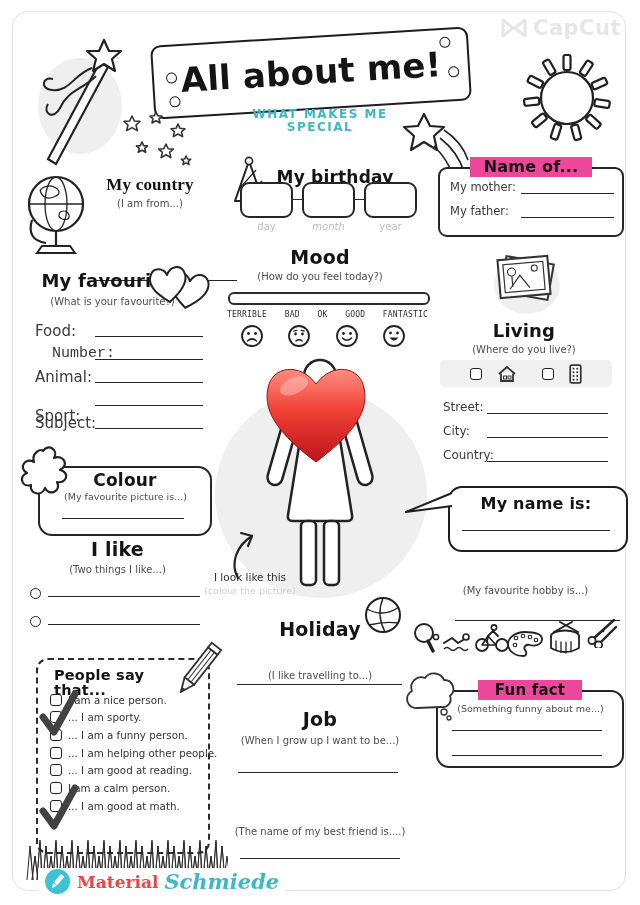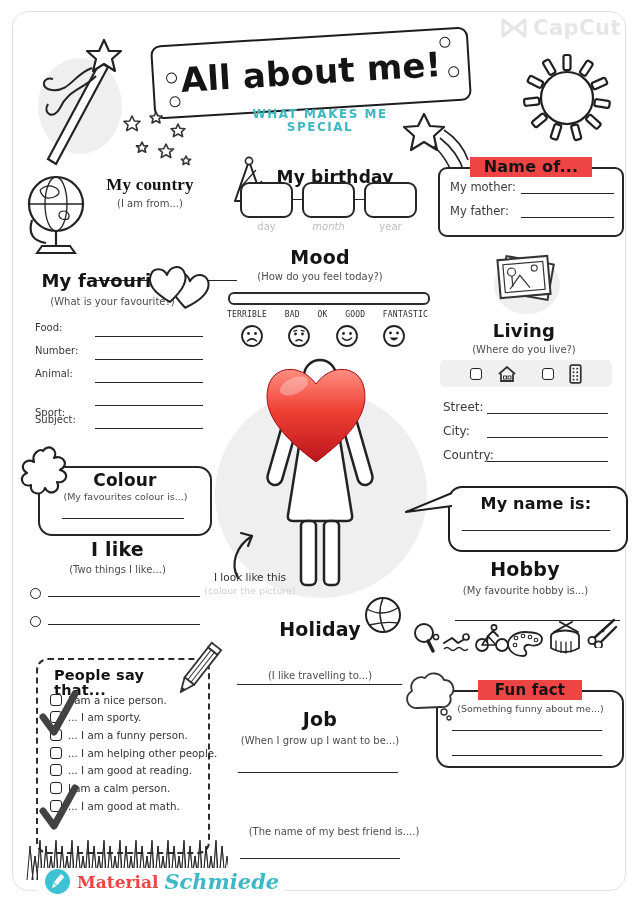--- a/index.html
+++ b/index.html
@@ -4,28 +4,28 @@
 <style>
   html,body{margin:0;padding:0;background:#fff;}
   #page{position:relative;width:640px;height:905px;background:#fff;overflow:hidden;
         font-family:"DejaVu Sans",sans-serif;color:#222;}
   .abs{position:absolute;}
   .card{left:12px;top:11px;width:612px;height:878px;border:1.5px solid #e2e2e2;border-radius:16px;background:#fff;}
   .blob{background:#efefef;border-radius:50%;}
   .t{font-weight:700;color:#141414;text-align:center;letter-spacing:.2px;line-height:1.05;}
   .h{color:#4c4c4c;text-align:center;font-size:10px;line-height:1.1;}
   .ln{height:0;border-bottom:1.6px solid #262626;}
-  .lbl{color:#3a3a3a;font-size:10px;}
+  .lbl{color:#3a3a3a;font-size:15px;}
   .cb{display:inline-block;width:12px;height:12px;border:1.8px solid #222;border-radius:3px;background:#fff;box-sizing:border-box;}
   .banner{border:2.6px solid #1d1d1d;border-radius:10px;background:#fff;transform:rotate(-3.5deg);
           display:flex;align-items:center;justify-content:center;}
   .screw{position:absolute;width:9px;height:9px;border:1.8px solid #1d1d1d;border-radius:50%;background:#fff;}
   .teal{color:#3fb7c0;}
   .box{border:2px solid #262626;border-radius:9px;background:#fff;box-sizing:border-box;}
-  .boxtitle{background:#ef4444;z-index:3;}
+  .boxtitle{background:#ec4899;z-index:3;}
   .faint{color:#bdbdbd;}
   .mood-scale{display:flex;justify-content:space-between;font-size:8px;letter-spacing:.2px;color:#2e2e2e;font-family:"DejaVu Sans Mono",monospace;}
   .faces{display:flex;justify-content:space-between;}
   .band{background:#f0f0f0;border-radius:5px;display:flex;align-items:center;justify-content:center;gap:14px;}
   .psrow{display:flex;align-items:center;gap:6px;}
   .pslabel{font-size:10.3px;color:#333;white-space:nowrap;}
   .bubble{border:2px solid #1f1f1f;border-radius:14px;background:#fff;}
   .dashbox{border:2px dashed #2c2c2c;border-radius:12px;background:#fff;}
   .logoA{font-family:"DejaVu Serif",serif;font-weight:700;font-size:17px;color:#ef4444;}
   .logoB{font-family:"DejaVu Serif",serif;font-style:italic;font-weight:700;font-size:21px;color:#3cb8c6;}
@@ -137,21 +137,21 @@
   <div class="abs ln" style="left:521px;top:217px;width:93px;"></div>
 
   <div class="abs t" style="left:25px;top:272px;width:175px;font-size:18px;">My favourites</div>
   <div class="abs h" style="left:25px;top:296px;width:175px;">(What is your favourite?)</div>
   <svg class="abs" style="left:142px;top:258px;" width="68" height="54" viewBox="0 0 68 54">
     <path d="M46,50 C32,40 24,30 29,21 C32,14 42,15 46,23 C50,13 60,13 64,20 C68,29 60,40 46,50 Z" fill="#fff" stroke="#222" stroke-width="2" stroke-linejoin="round" transform="rotate(10 46 34)"></path>
     <path d="M26,44 C12,34 5,24 10,15 C13,8 23,9 26,17 C30,8 40,8 43,15 C47,24 40,34 26,44 Z" fill="#fff" stroke="#222" stroke-width="2" stroke-linejoin="round" transform="rotate(-6 26 26)"></path>
   </svg>
   <div class="abs lbl" style="left:35px;top:322px;">Food:</div>
   <div class="abs ln" style="left:95px;top:336px;width:108px;"></div>
-  <div class="abs lbl" style="left:35px;top:345px;">Number:</div>
+  <div class="abs lbl" style="left:52px;top:345px;font-family:Liberation Mono, monospace;">Number:</div>
   <div class="abs ln" style="left:95px;top:359px;width:108px;"></div>
   <div class="abs lbl" style="left:35px;top:368px;">Animal:</div>
   <div class="abs ln" style="left:95px;top:382px;width:108px;"></div>
   <div class="abs lbl" style="left:35px;top:391px;margin-top:16px;">Sport:</div>
   <div class="abs ln" style="left:95px;top:405px;width:108px;"></div>
   <div class="abs lbl" style="left:35px;top:414px;">Subject:</div>
   <div class="abs ln" style="left:95px;top:428px;width:108px;"></div>
 
   <div class="abs t" style="left:250px;top:248px;width:140px;font-size:19px;">Mood</div>
   <div class="abs h" style="left:240px;top:271px;width:160px;">(How do you feel today?)</div>
@@ -234,21 +234,21 @@
   <div class="abs lbl" style="left:443px;top:424px;font-size:12px;">City:</div>
   <div class="abs ln" style="left:487px;top:437px;width:121px;"></div>
   <div class="abs lbl" style="left:443px;top:448px;font-size:12px;">Country:</div>
   <div class="abs ln" style="left:487px;top:461px;width:121px;"></div>
 
   <div class="abs box" style="left:38px;top:466px;width:174px;height:70px;border-radius:14px;border-width:2.2px;"></div>
   <svg class="abs" style="left:12px;top:444px;" width="66" height="70" viewBox="0 0 66 70">
     <path d="M31,7 c5,-8 16,-1 11,7 c9,-4 16,7 6,12 c10,2 7,14 -3,12 c5,9 -8,15 -12,6 c-3,9 -16,6 -14,-3 c-9,3 -13,-9 -4,-12 c-9,-5 -2,-16 7,-11 c-3,-8 6,-14 9,-11 z" fill="#fff" stroke="#222" stroke-width="2.2" stroke-linejoin="round"></path>
   </svg>
   <div class="abs t" style="left:60px;top:472px;width:130px;font-size:17px;">Colour</div>
-  <div class="abs h" style="left:48px;top:492px;width:155px;font-size:9.5px;">(My favourites colour is...)</div>
+  <div class="abs h" style="left:48px;top:492px;width:155px;font-size:9.5px;">(My favourite picture is...)</div>
   <div class="abs ln" style="left:62px;top:518px;width:122px;"></div>
 
   <div class="abs t" style="left:40px;top:540px;width:155px;font-size:19px;">I like</div>
   <div class="abs h" style="left:40px;top:564px;width:155px;">(Two things I like...)</div>
   <div class="abs" style="left:30px;top:588px;width:9px;height:9px;border:1.8px solid #222;border-radius:50%;"></div>
   <div class="abs ln" style="left:48px;top:596px;width:152px;"></div>
   <div class="abs" style="left:30px;top:616px;width:9px;height:9px;border:1.8px solid #222;border-radius:50%;"></div>
   <div class="abs ln" style="left:48px;top:624px;width:152px;"></div>
 
   <div class="abs blob" style="left:215px;top:390px;width:212px;height:208px;"></div>
@@ -279,21 +279,20 @@
   <div class="abs h" style="left:200px;top:572px;width:100px;font-size:10.5px;color:#2e2e2e;">I look like this</div>
   <div class="abs h" style="left:196px;top:586px;width:108px;font-size:9.5px;color:#cfcfcf;">(colour the picture)</div>
 
   <div class="abs bubble" style="left:448px;top:486px;width:176px;height:62px;"></div>
   <svg class="abs" style="left:402px;top:490px;z-index:4;" width="52" height="28" viewBox="0 0 52 28">
     <path d="M50,3 L4,22 L50,16" fill="#fff" stroke="#1f1f1f" stroke-width="2" stroke-linejoin="round"></path>
   </svg>
   <div class="abs t" style="left:458px;top:496px;width:156px;font-size:16px;z-index:5;">My name is:</div>
   <div class="abs ln" style="left:462px;top:530px;width:148px;z-index:5;"></div>
 
-  <div class="abs t" style="left:455px;top:560px;width:140px;font-size:19px;">Hobby</div>
   <div class="abs h" style="left:448px;top:585px;width:155px;">(My favourite hobby is...)</div>
   <div class="abs ln" style="left:455px;top:620px;width:165px;"></div>
   <svg class="abs" style="left:362px;top:594px;" width="42" height="42" viewBox="0 0 42 42">
     <circle cx="21" cy="21" r="17" fill="#fff" stroke="#222" stroke-width="2"></circle>
     <path d="M5,15 Q21,24 37,13" fill="none" stroke="#222" stroke-width="1.4"></path>
     <path d="M21,4 Q14,21 23,38" fill="none" stroke="#222" stroke-width="1.4"></path>
     <path d="M7,31 Q23,27 36,29" fill="none" stroke="#222" stroke-width="1.4"></path>
   </svg>
   <svg class="abs" style="left:412px;top:622px;" width="28" height="32" viewBox="0 0 28 32">
     <circle cx="12" cy="11" r="9" fill="#fff" stroke="#222" stroke-width="2"></circle>
@@ -397,21 +396,21 @@
   <svg class="abs" style="left:400px;top:666px;z-index:4;" width="58" height="56" viewBox="0 0 58 56">
     <path d="M17,42 a9,9 0 0 1 -5,-17 a10,10 0 0 1 13,-13 a11,11 0 0 1 19,2 a9,9 0 0 1 6,16 a8,8 0 0 1 -9,11 Z" fill="#fff" stroke="#333" stroke-width="1.8" stroke-linejoin="round"></path>
     <circle cx="44" cy="46" r="3" fill="#fff" stroke="#333" stroke-width="1.4"></circle>
     <circle cx="49" cy="52" r="2" fill="#fff" stroke="#333" stroke-width="1.3"></circle>
   </svg>
   <div class="abs t boxtitle" style="left:478px;top:680px;width:104px;height:20px;font-size:15px;line-height:20px;">Fun fact</div>
   <div class="abs h" style="left:448px;top:704px;width:165px;font-size:9.5px;">(Something funny about me...)</div>
   <div class="abs ln" style="left:452px;top:730px;width:150px;"></div>
   <div class="abs ln" style="left:452px;top:755px;width:150px;"></div>
 
-  <div class="abs h" style="left:246px;top:826px;width:176px;">(The name of my best friend is....)</div>
+  <div class="abs h" style="left:232px;top:826px;width:176px;">(The name of my best friend is....)</div>
   <div class="abs ln" style="left:240px;top:858px;width:160px;"></div>
 
   <svg class="abs" style="left:26px;top:834px;" width="202" height="46" viewBox="0 0 202 46">
     <defs>
       <pattern id="gp" width="16" height="46" patternUnits="userSpaceOnUse">
         <path d="M1,46 L4,12 L7,46 M6,46 L9,22 L12,46 M11,46 L14,6 L16,46 M14,46 L17,18 L20,46" fill="none" stroke="#262626" stroke-width="1"></path>
       </pattern>
     </defs>
     <rect x="0" y="0" width="202" height="46" fill="url(#gp)"></rect>
     <rect x="4" y="8" width="194" height="38" fill="url(#gp)" opacity="0.7"></rect>

